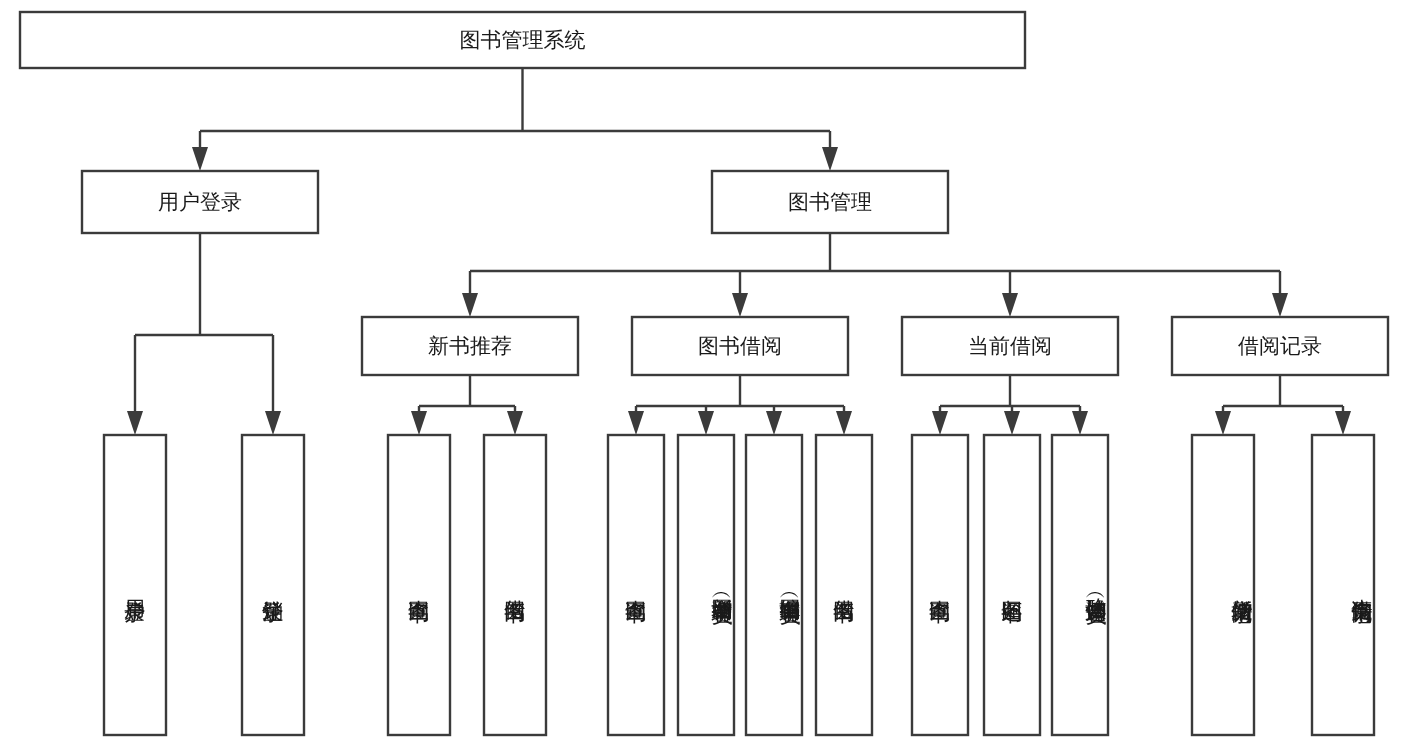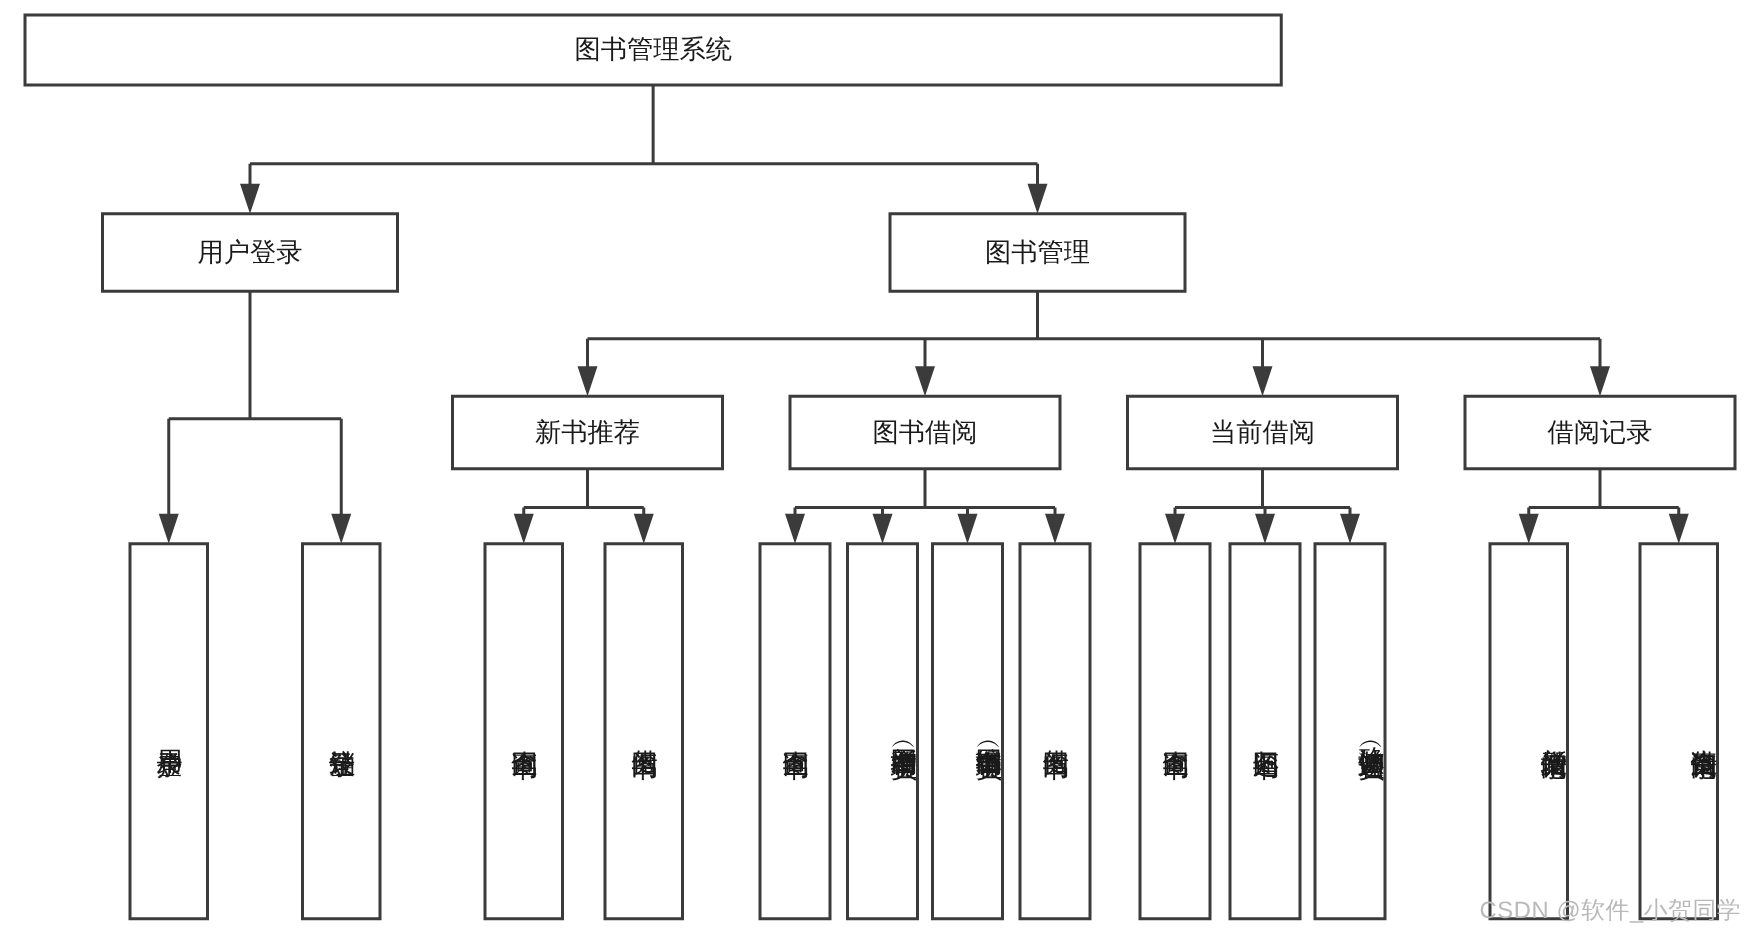--- a/index.html
+++ b/index.html
@@ -179,14 +179,13 @@
       <div class="node-label-v" style="left: 678px; top: 443px; width: 56px; height: 284px;">新增图书（管理员）</div>
       <div class="node-label-v" style="left: 746px; top: 443px; width: 56px; height: 284px;">编辑图书（管理员）</div>
       <div class="node-label-v center-v" style="left: 816px; top: 443px; width: 56px; height: 284px;">借阅图书</div>
       <div class="node-label-v center-v" style="left: 912px; top: 443px; width: 56px; height: 284px;">查询图书</div>
       <div class="node-label-v center-v" style="left: 984px; top: 443px; width: 56px; height: 284px;">归还图书</div>
       <div class="node-label-v" style="left: 1052px; top: 443px; width: 56px; height: 284px;">确认归还（管理员）</div>
       <div class="node-label-v" style="left: 1192px; top: 443px; width: 62px; height: 284px;">新增借阅记录</div>
       <div class="node-label-v" style="left: 1312px; top: 443px; width: 62px; height: 284px;">查询借阅记录</div>
     </div>
 
-  <div class="watermark">CSDN @软件_小贺同学</div>
 </div>
 
 </body></html>

